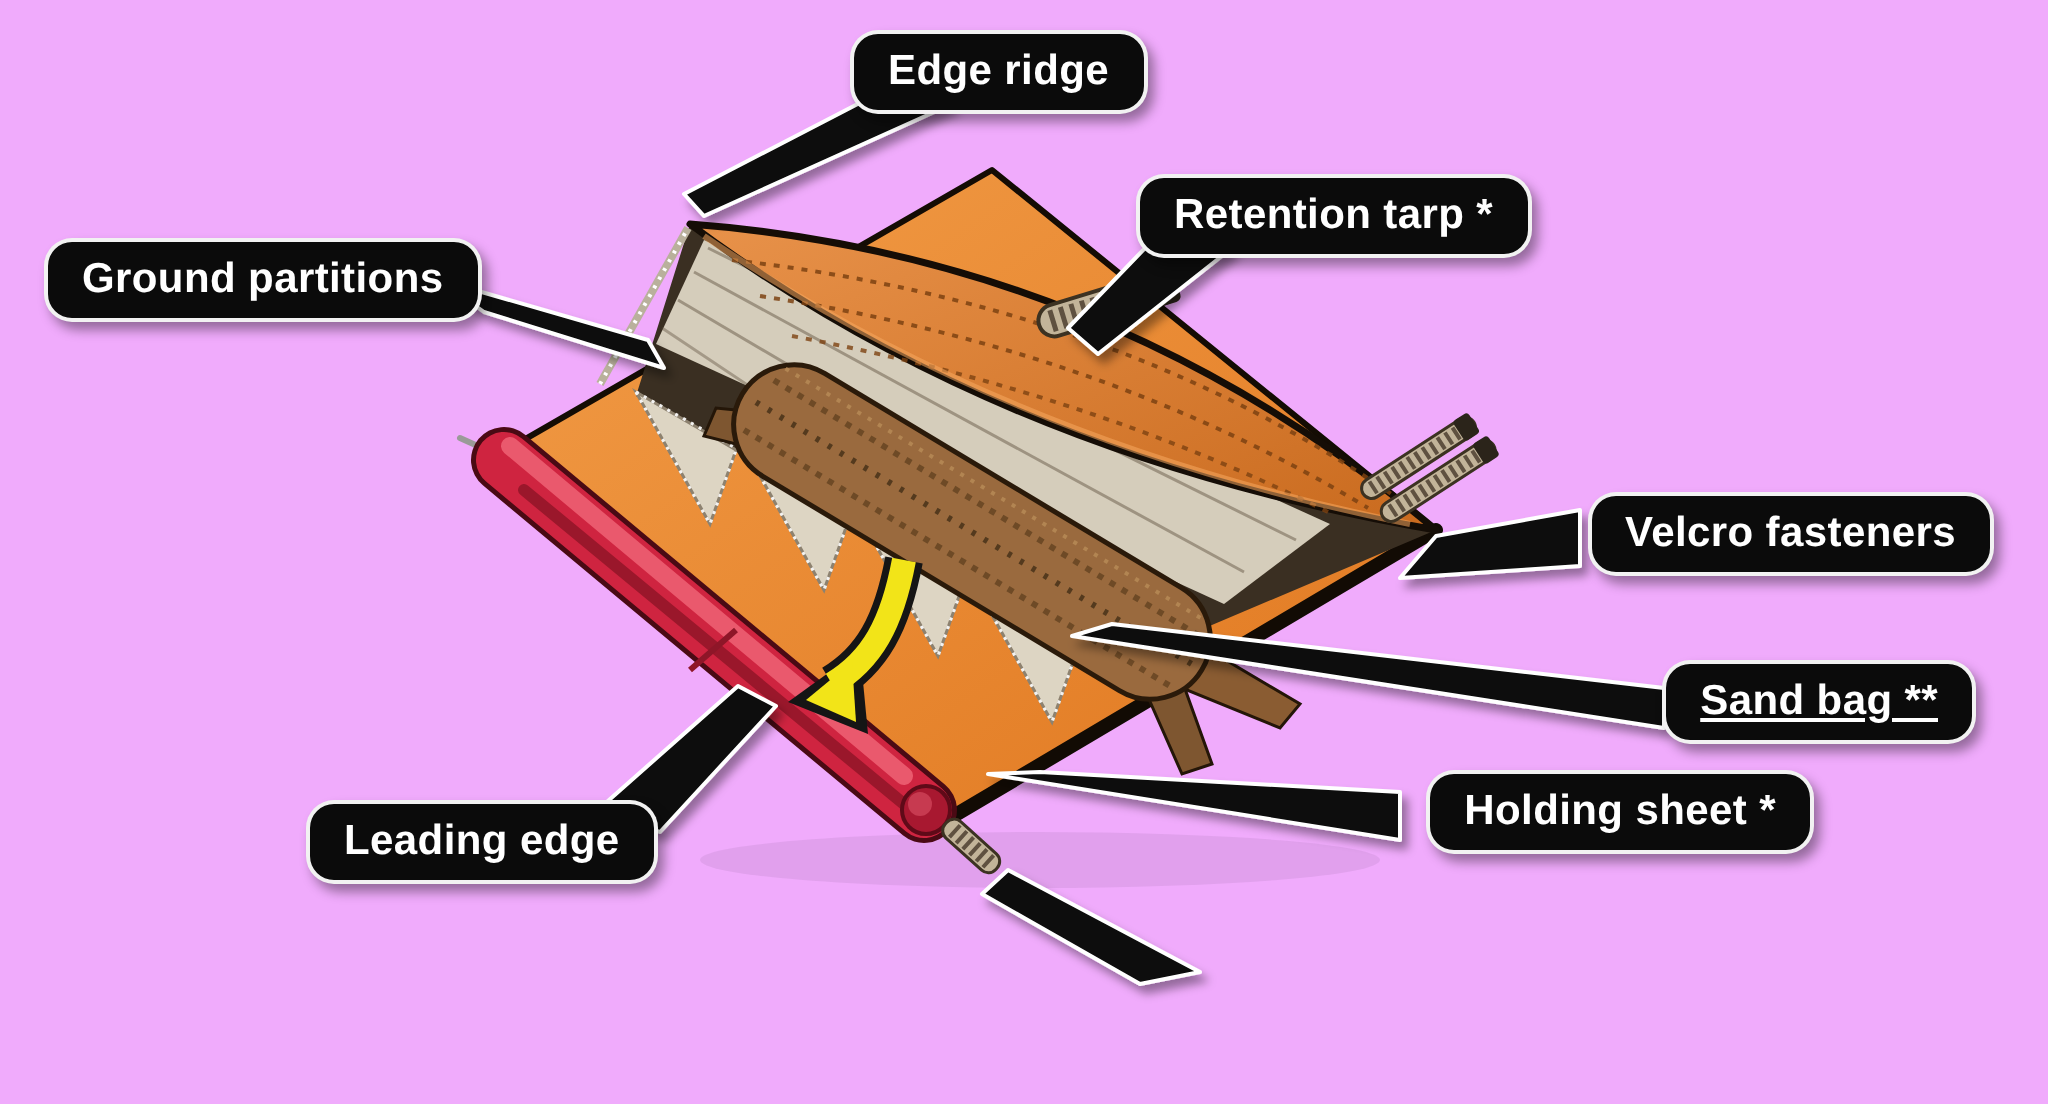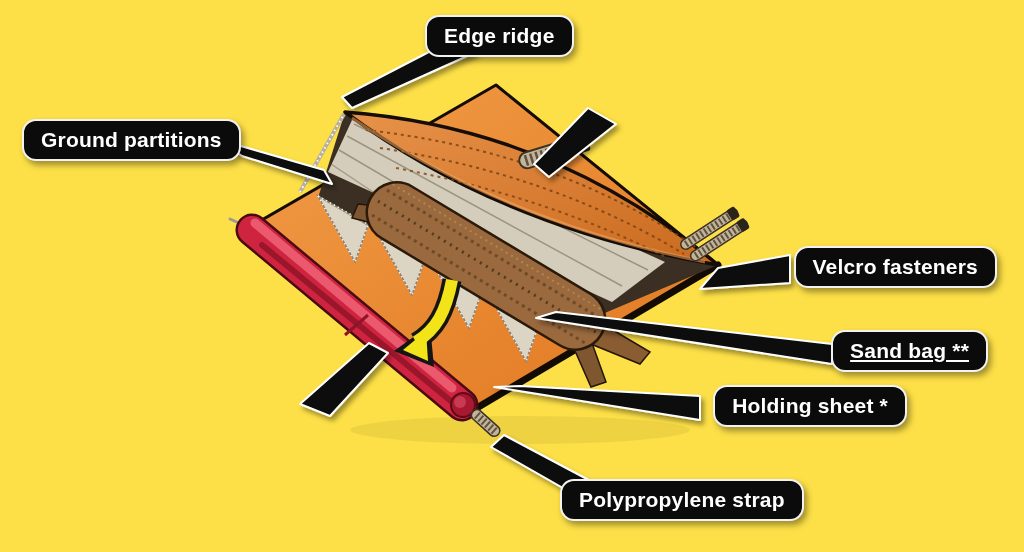--- a/index.html
+++ b/index.html
@@ -1,17 +1,17 @@
 <!DOCTYPE html>
 <html><head>
 <meta charset="utf-8">
 <style>
   html,body{margin:0;padding:0;background:#ffffff;}
   #scene{
-    position:relative;width:1024px;height:552px;background:#fde047;overflow:hidden;
+    position:relative;width:1024px;height:552px;background:#f0abfc;overflow:hidden;
     font-family:"Liberation Sans","DejaVu Sans",sans-serif;
   }
   #artwork{position:absolute;left:0;top:0;width:1024px;height:552px;}
   .callout{
     position:absolute;
     background:#0b0b0b;
     color:#ffffff;
     border:2px solid rgba(255,255,255,0.95);
     border-radius:14px;
     box-shadow:3px 4px 6px rgba(0,0,0,0.38);
@@ -150,19 +150,20 @@
       <polygon points="220,140 242,156 332,184 324,170"></polygon>
       <polygon points="790,255 790,283 700,289 718,268"></polygon>
       <polygon points="832,344 832,364 536,318 556,312"></polygon>
       <polygon points="700,396 700,420 494,387 520,386"></polygon>
       <polygon points="300,404 330,416 388,353 369,343"></polygon>
       <polygon points="570,492 600,486 504,435 491,447"></polygon>
     </g>
   </svg>
 
   <div class="callout c-edge-ridge">Edge ridge</div>
+  <div class="callout c-retention-tarp">Retention tarp *</div>
   <div class="callout c-holding-partitions">Ground partitions</div>
   <div class="callout c-velcro-fasteners">Velcro fasteners</div>
   <div class="callout c-sand-bag">Sand bag **</div>
   <div class="callout c-ground-sheet">Holding sheet *</div>
-  <div class="callout c-polypropylene-strap">Polypropylene strap</div>
+  <div class="callout c-leading-edge">Leading edge</div>
 
 </div>
 
 </body></html>

